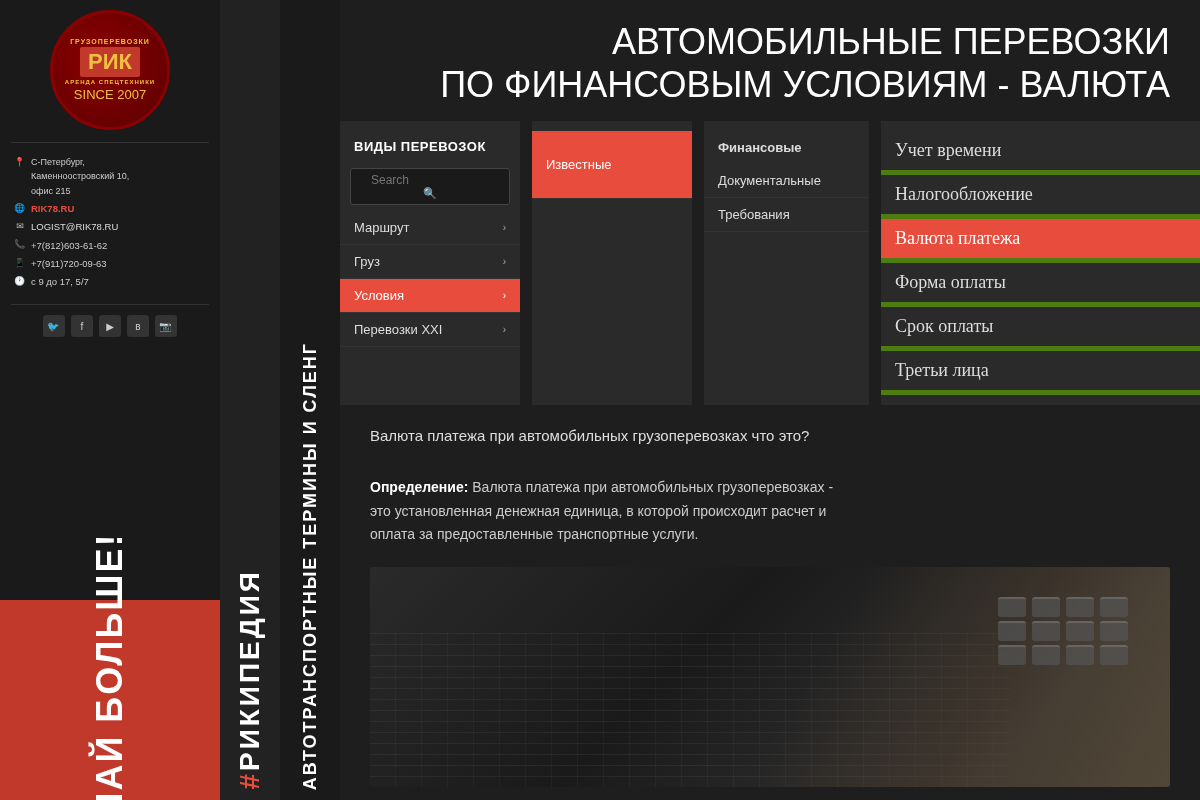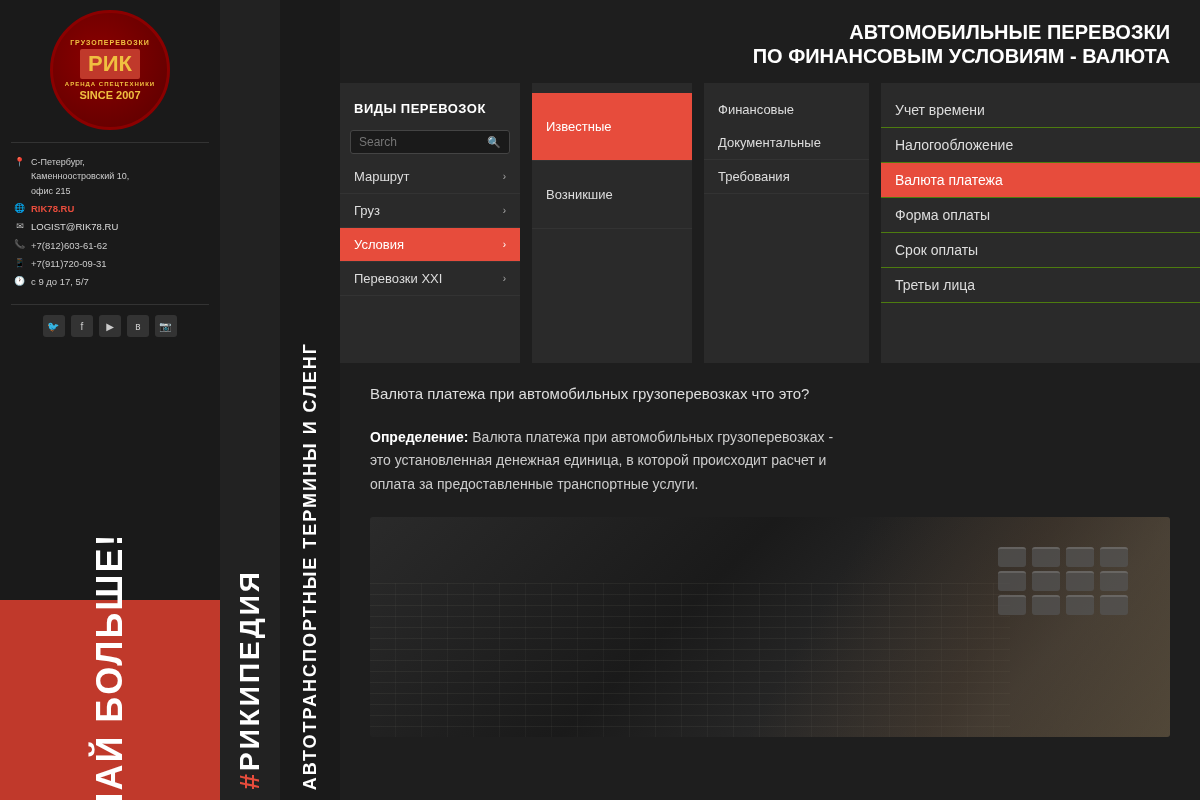--- a/index.html
+++ b/index.html
@@ -60,23 +60,23 @@
     }
     .logo-bottom-text {
       font-size: 6px;
       font-weight: bold;
       color: #f0c040;
       letter-spacing: 1px;
       text-transform: uppercase;
       text-align: center;
     }
     .logo-since {
-      font-size: 11px;
+      font-size: 13px;
       color: #f0c040;
-      font-weight: bold;
+      font-weight: normal;
       margin-top: 2px;
     }
 
     .sidebar-info {
       width: 100%;
       padding: 6px 14px;
       font-size: 9.5px;
       color: #ccc;
       line-height: 1.6;
     }
@@ -216,22 +216,22 @@
       background: #1e1e1e;
     }
 
     
     .main-header {
       width: 100%;
       padding: 20px 30px 15px 20px;
       text-align: right;
     }
     .main-header-title {
-      font-size: 20px;
-      font-weight: 700;
+      font-size: 36px;
+      font-weight: 400;
       color: #fff;
       text-transform: uppercase;
       line-height: 1.2;
     }
 
     
     .nav-area {
       display: flex;
       gap: 12px;
       padding: 0 0 0 0;
@@ -254,21 +254,22 @@
       text-transform: uppercase;
       letter-spacing: 0.5px;
     }
     .nav-search {
       margin: 6px 10px;
       background: #1a1a1a;
       border: 1px solid #444;
       border-radius: 3px;
       display: flex;
       align-items: center;
-      padding: 4px 8px;
+      padding: 4px 20px;
+      flex-direction: column;
     }
     .nav-search input {
       background: transparent;
       border: none;
       outline: none;
       color: #aaa;
       font-size: 12px;
       width: 100%;
     }
     .nav-search-icon {
@@ -315,57 +316,58 @@
     .nav-financial {
       width: 165px;
       background: #2a2a2a;
       padding: 10px 0;
       flex-shrink: 0;
     }
     .nav-financial-title {
       padding: 9px 14px;
       font-size: 13px;
       color: #ddd;
-      font-weight: normal;
+      font-weight: bold;
       cursor: pointer;
     }
     .nav-fin-item {
       padding: 9px 14px;
       font-size: 13px;
       color: #ddd;
       cursor: pointer;
       border-bottom: 1px solid #333;
     }
 
     
     .nav-right {
       flex: 1;
       background: #2a2a2a;
       padding: 10px 0;
     }
     .nav-right-item {
       padding: 9px 14px;
-      font-size: 14px;
+      font-size: 18px;
       color: #ddd;
       cursor: pointer;
-      border-bottom: 1px solid #4d7c0f;
+      border-bottom: 5px solid #4d7c0f;
+      font-family: Liberation Serif, serif;
     }
     .nav-right-item.active {
       background: #e74c3c;
       color: #fff;
     }
 
     
     .content-area {
       padding: 20px 30px;
     }
     .content-question {
       font-size: 15px;
       color: #ddd;
-      margin-bottom: 20px;
+      margin-bottom: 28px;
       line-height: 1.5;
     }
     .content-definition {
       font-size: 14px;
       color: #ccc;
       line-height: 1.7;
       margin-bottom: 20px;
     }
 
     
@@ -454,21 +456,21 @@
     <div class="info-row">
       <span class="icon-dot">✉</span>
       <span class="link-white">LOGIST@RIK78.RU</span>
     </div>
     <div class="info-row">
       <span class="icon-dot">📞</span>
       <span>+7(812)603-61-62</span>
     </div>
     <div class="info-row">
       <span class="icon-dot">📱</span>
-      <span>+7(911)720-09-31</span>
+      <span>+7(911)720-09-63</span>
     </div>
     <div class="info-row">
       <span class="icon-dot">🕐</span>
       <span>с 9 до 17,  5/7</span>
     </div>
   </div>
 
   <div class="divider-h"></div>
 
   <div class="social-icons">
@@ -523,21 +525,20 @@
         <span class="arrow">›</span>
       </div>
       <div class="nav-item">
         <span>Перевозки XXI</span>
         <span class="arrow">›</span>
       </div>
     </div>
 
     <div class="nav-mid">
       <div class="nav-mid-item active">Известные</div>
-      <div class="nav-mid-item">Возникшие</div>
     </div>
 
     <div class="nav-financial">
       <div class="nav-financial-title">Финансовые</div>
       <div class="nav-fin-item">Документальные</div>
       <div class="nav-fin-item">Требования</div>
     </div>
 
     <div class="nav-right">
       <div class="nav-right-item">Учет времени</div>

